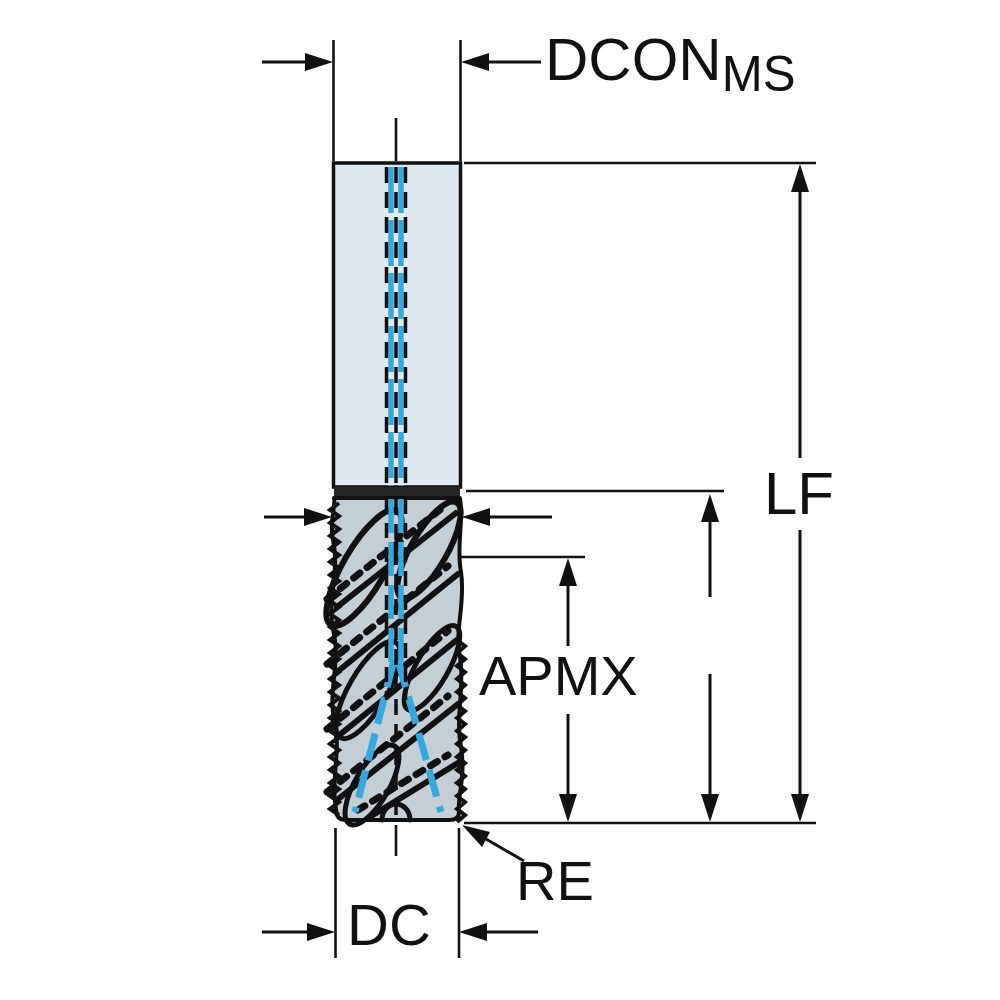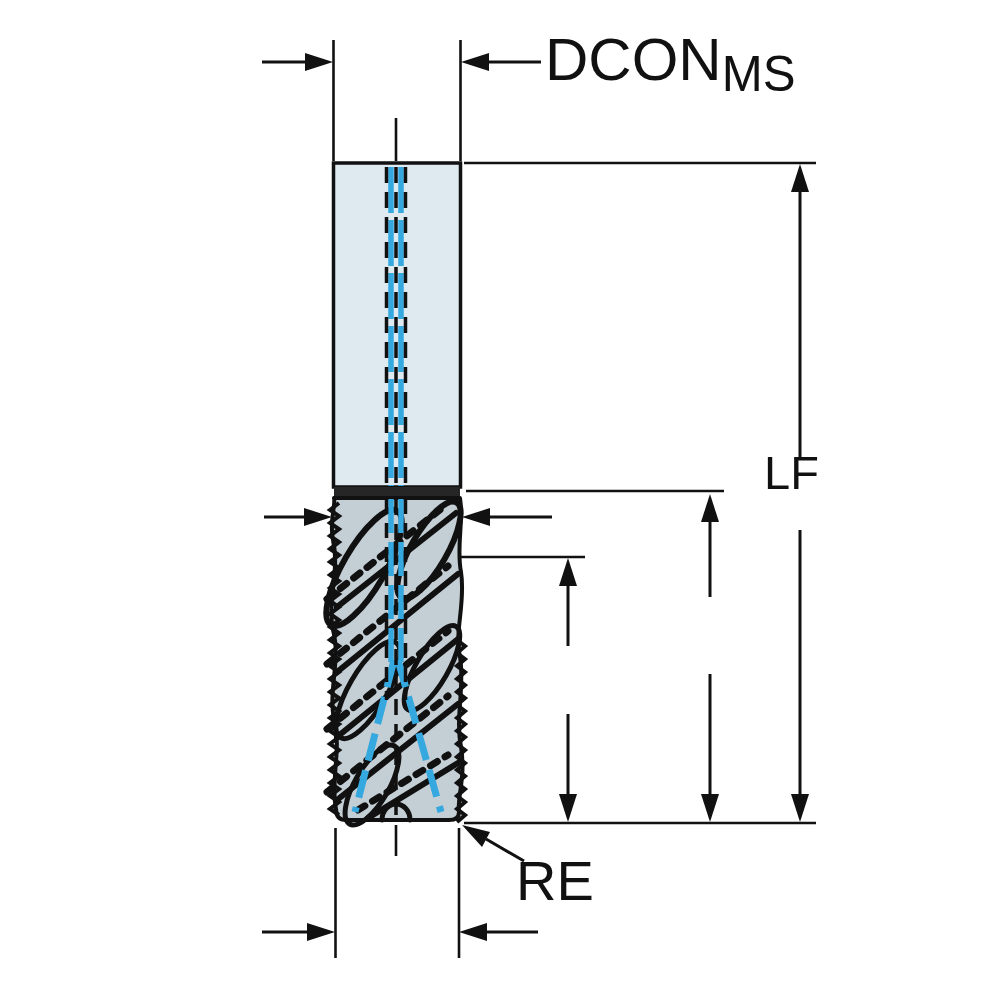--- a/index.html
+++ b/index.html
@@ -153,20 +153,22 @@
       <line x1="262" y1="932" x2="309" y2="932" class="dim"></line>
       <polygon points="335,932 307,923 307,941" class="ah"></polygon>
       <line x1="485" y1="932" x2="538" y2="932" class="dim"></line>
       <polygon points="459,932 487,923 487,941" class="ah"></polygon>
     </g>
   </svg>
 
   <div class="dim-label" style="left:545px; top:30px; font-size:60px;"><span>DCON</span><span class="sub">MS</span></div>
 
 
-  <div class="dim-label" style="left:764px; top:449px; font-size:47px;">LF</div>
+  <div class="dim-label" style="left:764px; top:464px; font-size:60px;">LF</div>
 
 
+  <div class="dim-label" style="left:479px; top:648px; font-size:56px;">APMX</div>
 
   <div class="dim-label" style="left:516px; top:833px; font-size:56px;margin-top:20px;">RE</div>
 
+  <div class="dim-label" style="left:347px; top:896px; font-size:58px;">DC</div>
 
 </div>
 
 </body></html>

